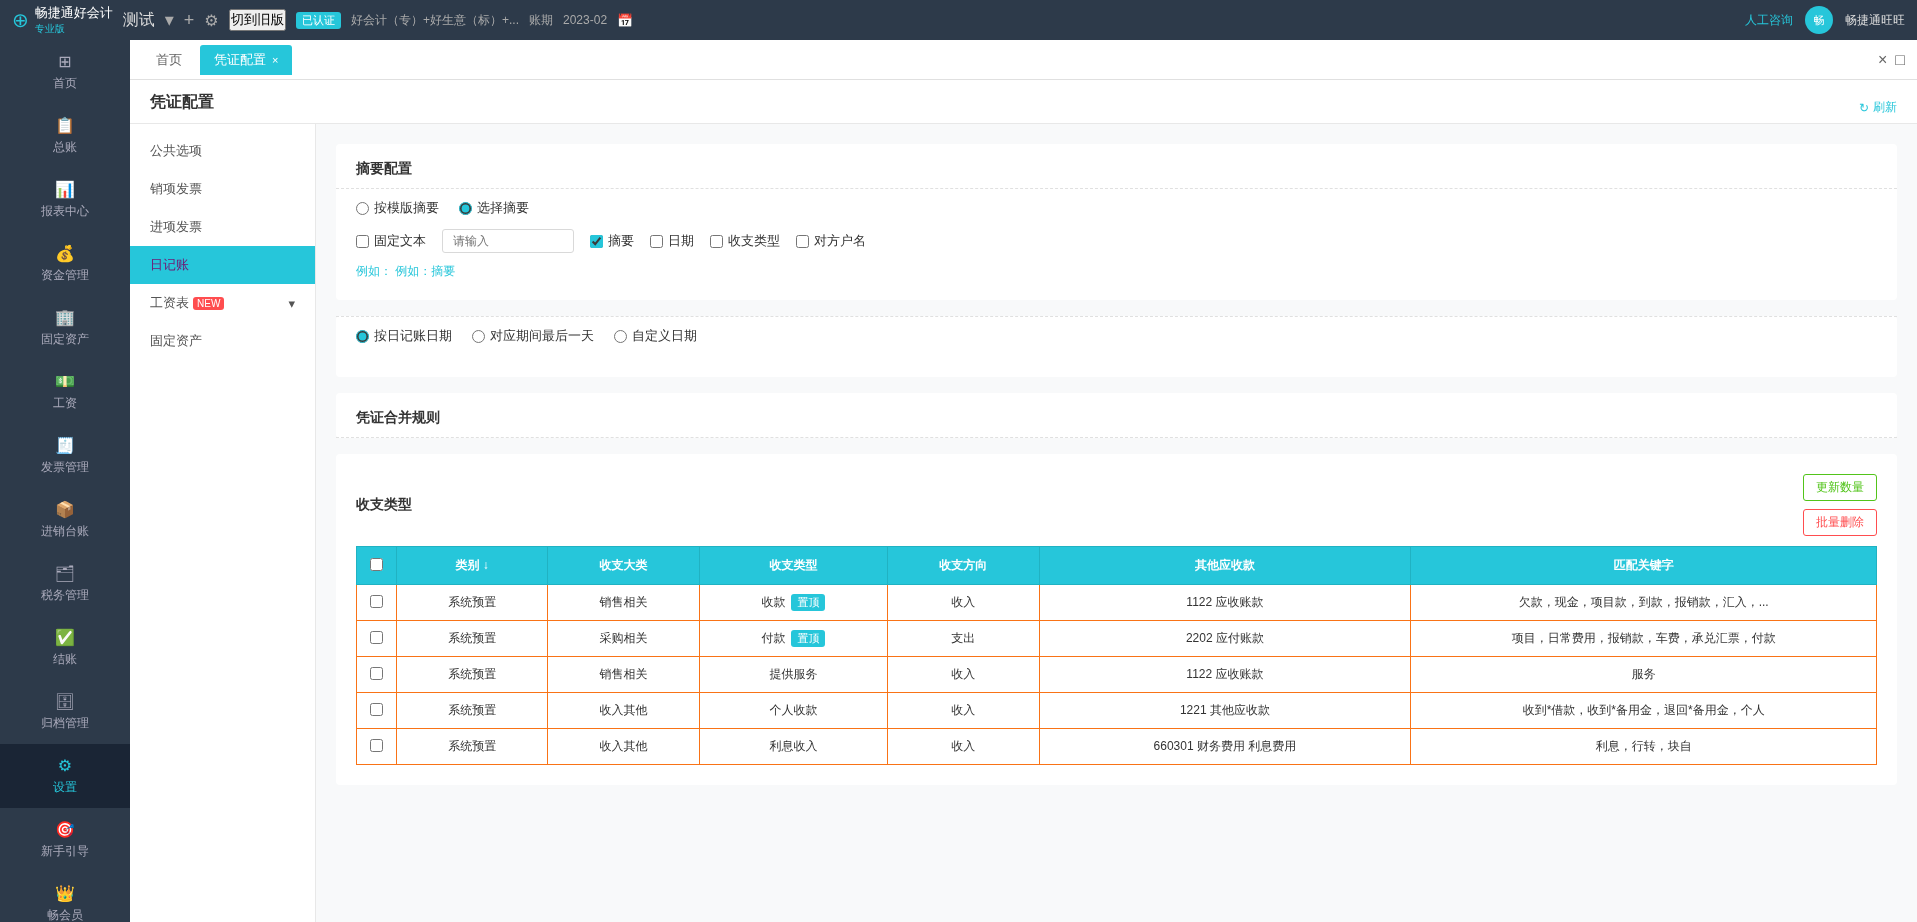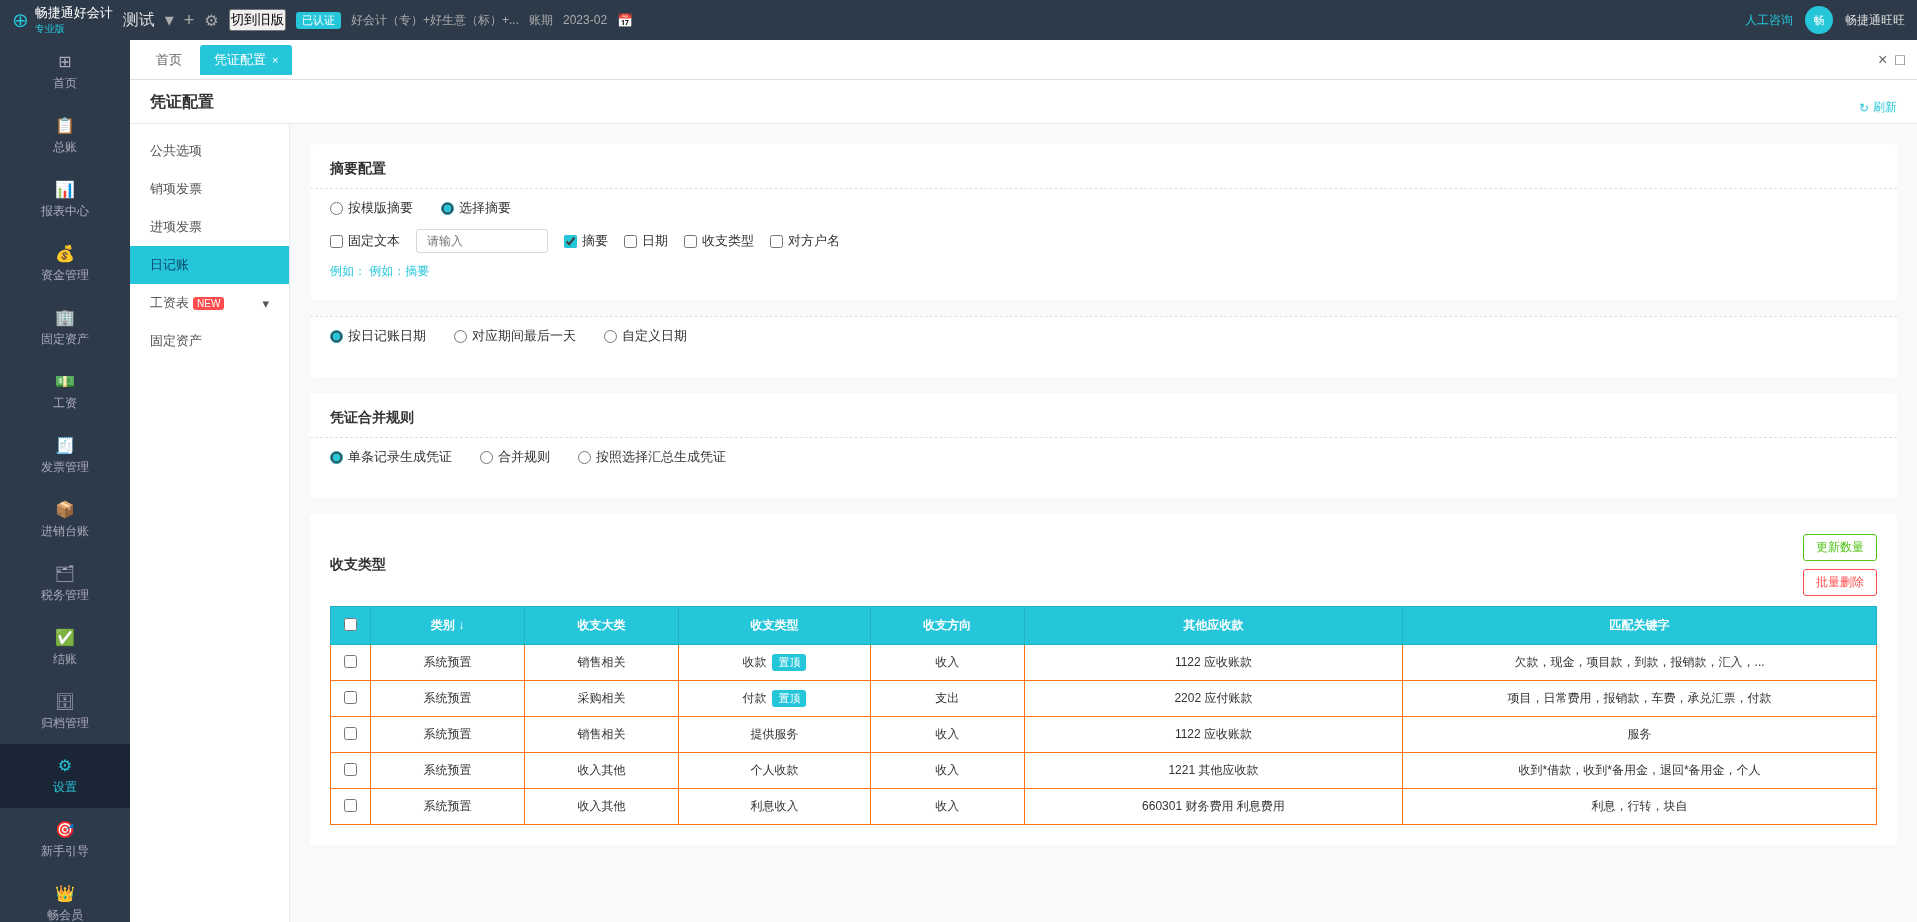--- a/index.html
+++ b/index.html
@@ -38,36 +38,36 @@
 
     
     .page-header { background: #fff; padding: 12px 20px 0 20px; display: flex; align-items: center; justify-content: space-between; border-bottom: 1px solid #e8e8e8; flex-shrink: 0; }
     .page-title { font-size: 16px; font-weight: bold; color: #333; padding-bottom: 10px; }
     .refresh-btn { color: #26c6da; font-size: 12px; cursor: pointer; display: flex; align-items: center; gap: 4px; }
 
     
     .inner-layout { display: flex; flex: 1; overflow: hidden; }
 
     
-    .left-nav { width: 160px; background: #fff; border-right: 1px solid #e8e8e8; flex-shrink: 0; padding-top: 8px; }
+    .left-nav { width: 186px; background: #fff; border-right: 1px solid #e8e8e8; flex-shrink: 0; padding-top: 8px; }
     .left-nav-item { padding: 10px 20px; font-size: 13px; color: #555; cursor: pointer; display: flex; align-items: center; gap: 4px; }
-    .left-nav-item.active { background: #26c6da; color: #0c4a6e; }
+    .left-nav-item.active { background: #26c6da; color: #701a75; }
     .new-badge { background: #ff4d4f; color: #fff; font-size: 10px; padding: 1px 4px; border-radius: 3px; }
     .expand-icon { margin-left: auto; }
 
     
     .right-content { flex: 1; overflow-y: auto; padding: 20px; background: #f8f9fa; }
 
     
     .section { background: #fff; border-radius: 4px; margin-bottom: 16px; }
     .section-title { font-size: 14px; font-weight: bold; color: #333; padding: 16px 20px 10px 20px; }
     .section-body { padding: 10px 20px 20px 20px; }
 
     
-    .radio-group { display: flex; gap: 28px; align-items: center; margin-bottom: 12px; }
+    .radio-group { display: flex; gap: 20px; align-items: center; margin-bottom: 12px; }
     .radio-label { display: flex; align-items: center; gap: 5px; cursor: pointer; font-size: 13px; }
     .radio-input { accent-color: #26c6da; }
 
     
     .checkbox-row { display: flex; align-items: center; gap: 16px; flex-wrap: wrap; }
     .checkbox-label { display: flex; align-items: center; gap: 5px; cursor: pointer; font-size: 13px; }
     .checkbox-input { accent-color: #26c6da; }
     .text-input { border: 1px solid #d9d9d9; border-radius: 3px; padding: 4px 10px; font-size: 12px; color: #999; width: 132px; }
 
     
@@ -291,36 +291,20 @@
                   <input type="radio" name="date" class="radio-input" style="">
                   <span>自定义日期</span>
                 </label>
               </div>
             </div>
           </div>
 
           <div class="section">
             <div class="section-title">凭证合并规则</div>
             <hr class="divider">
-            <div class="section-body">
-              <div class="radio-group">
-                <label class="radio-label">
-                  <input type="radio" name="merge" class="radio-input" checked="" style="">
-                  <span>单条记录生成凭证</span>
-                </label>
-                <label class="radio-label">
-                  <input type="radio" name="merge" class="radio-input" style="">
-                  <span>合并规则</span>
-                </label>
-                <label class="radio-label">
-                  <input type="radio" name="merge" class="radio-input" style="">
-                  <span>按照选择汇总生成凭证</span>
-                </label>
-              </div>
-            </div>
           </div>
 
           <div class="section">
             <div style="display:flex;align-items:center;justify-content:space-between;padding:10px 20px 0 20px;">
               <span class="section-title" style="padding:0;">收支类型</span>
               <div class="table-header-actions">
                 <button class="btn-green">更新数量</button>
                 <button class="btn-red">批量删除</button>
               </div>
             </div>

